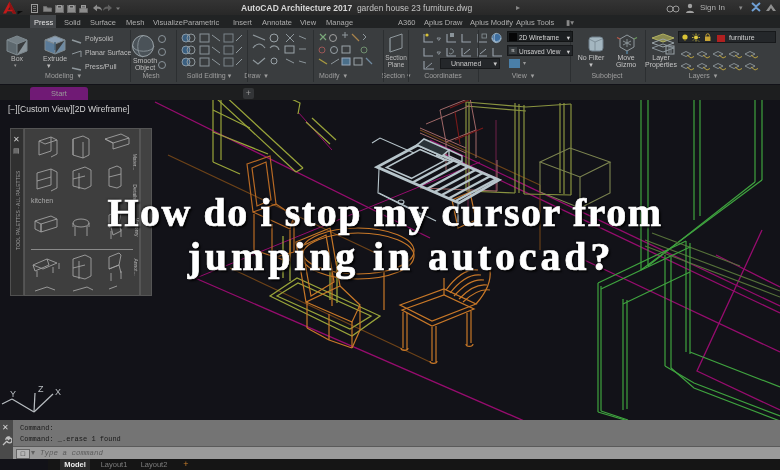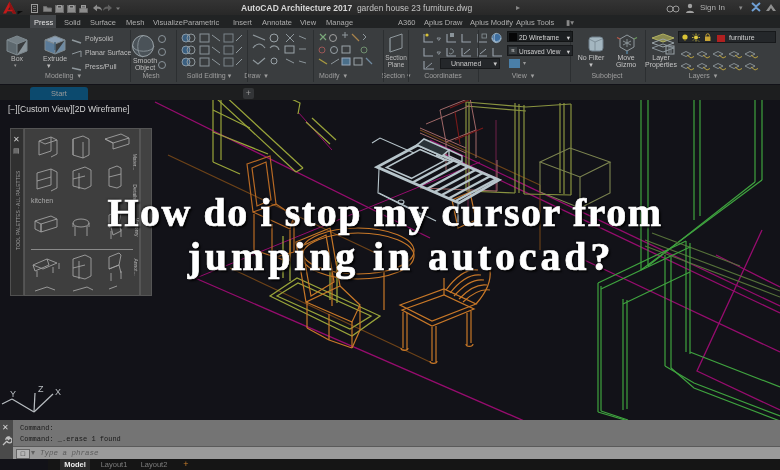--- a/index.html
+++ b/index.html
@@ -249,21 +249,21 @@
         </g>
       <rect x="24" y="3.5" width="5.5" height="4.5" fill="#c8a435"></rect>
         <path d="M25 3.5 v-1 a1.7 1.7 0 0 1 3.4 0 v1" stroke="#c8a435" fill="none"></path>
     </svg>
     <div class="abs" style="left:38px;top:2.5px;width:8px;height:7px;background:#b02020;"></div>
     <div class="abs" style="left:50px;top:2px;font-size:7px;color:#d0d0d0;">furniture</div>
   </div>
 </div>
 
 <div class="abs" id="filetabs">
-  <div class="ft" style="left:30px;width:58px;background:#0c4a6e;color:#9a9a9a;">Start</div>
+  <div class="ft" style="left:30px;width:58px;background:#701a75;color:#9a9a9a;">Start</div>
   <div class="abs" style="left:243px;top:3px;width:11px;height:11px;background:#333537;border-radius:2px;color:#999;font-size:9px;line-height:11px;text-align:center;">+</div>
 </div>
 
 <div class="abs" id="canvas">
   <svg class="abs" style="left:0;top:0;filter:blur(0.35px)" width="780" height="320" id="draw">
 
     <g stroke="#960c6e" stroke-width="1.3" fill="none">
       <path d="M155 2 L430 138"></path>
       <path d="M195 178 L545 330"></path>
       <path d="M430 40 L780 206"></path>
@@ -511,20 +511,20 @@
       <path d="M2 9 L6 5 M6 5 a2.5 2.5 0 1 0 3 -3 l-1.5 1.5 -1 -1 1.5 -1.5 a2.5 2.5 0 0 0 -3 3" stroke="#c0c0c0" stroke-width="1.3" fill="none"></path>
     </svg>
 </div>
 <div class="abs" id="cmdhist">
   <div class="abs mono" style="left:7px;top:4px;font-size:7px;color:#191919;">Command:</div>
   <div class="abs mono" style="left:7px;top:15px;font-size:7px;color:#191919;">Command: _.erase 1 found</div>
 </div>
 <div class="abs" id="cmdinput">
   <div class="abs" style="left:3px;top:2px;width:12px;height:8px;background:#b5b5b5;border:1px solid #666;font-size:6px;color:#333;text-align:center;line-height:8px;">☐</div>
   <div class="abs" style="left:18px;top:1px;color:#616161;font-size:8px;">▾</div>
-  <div class="abs mono" style="left:27px;top:2px;font-size:7.5px;color:#5c5c5c;font-style:italic;">Type a phrase</div>
+  <div class="abs mono" style="left:27px;top:2px;font-size:7.5px;color:#5c5c5c;font-style:italic;">Type a command</div>
 </div>
 <div class="abs" id="bottombar">
   <div class="abs" style="left:12px;top:0;width:30px;height:11px;background:#2a2a2a;color:#ededed;font-size:7.5px;font-weight:bold;text-align:center;line-height:11px;">Model</div>
   <div class="abs" style="left:48px;top:0;width:36px;height:11px;color:#7e7e7e;font-size:7.5px;text-align:center;line-height:11px;">Layout1</div>
   <div class="abs" style="left:88px;top:0;width:36px;height:11px;color:#7e7e7e;font-size:7.5px;text-align:center;line-height:11px;">Layout2</div>
   <div class="abs" style="left:132px;top:0;width:12px;height:11px;color:#c87d2a;font-size:9px;text-align:center;line-height:11px;">+</div>
 </div>
 
 </body></html>

